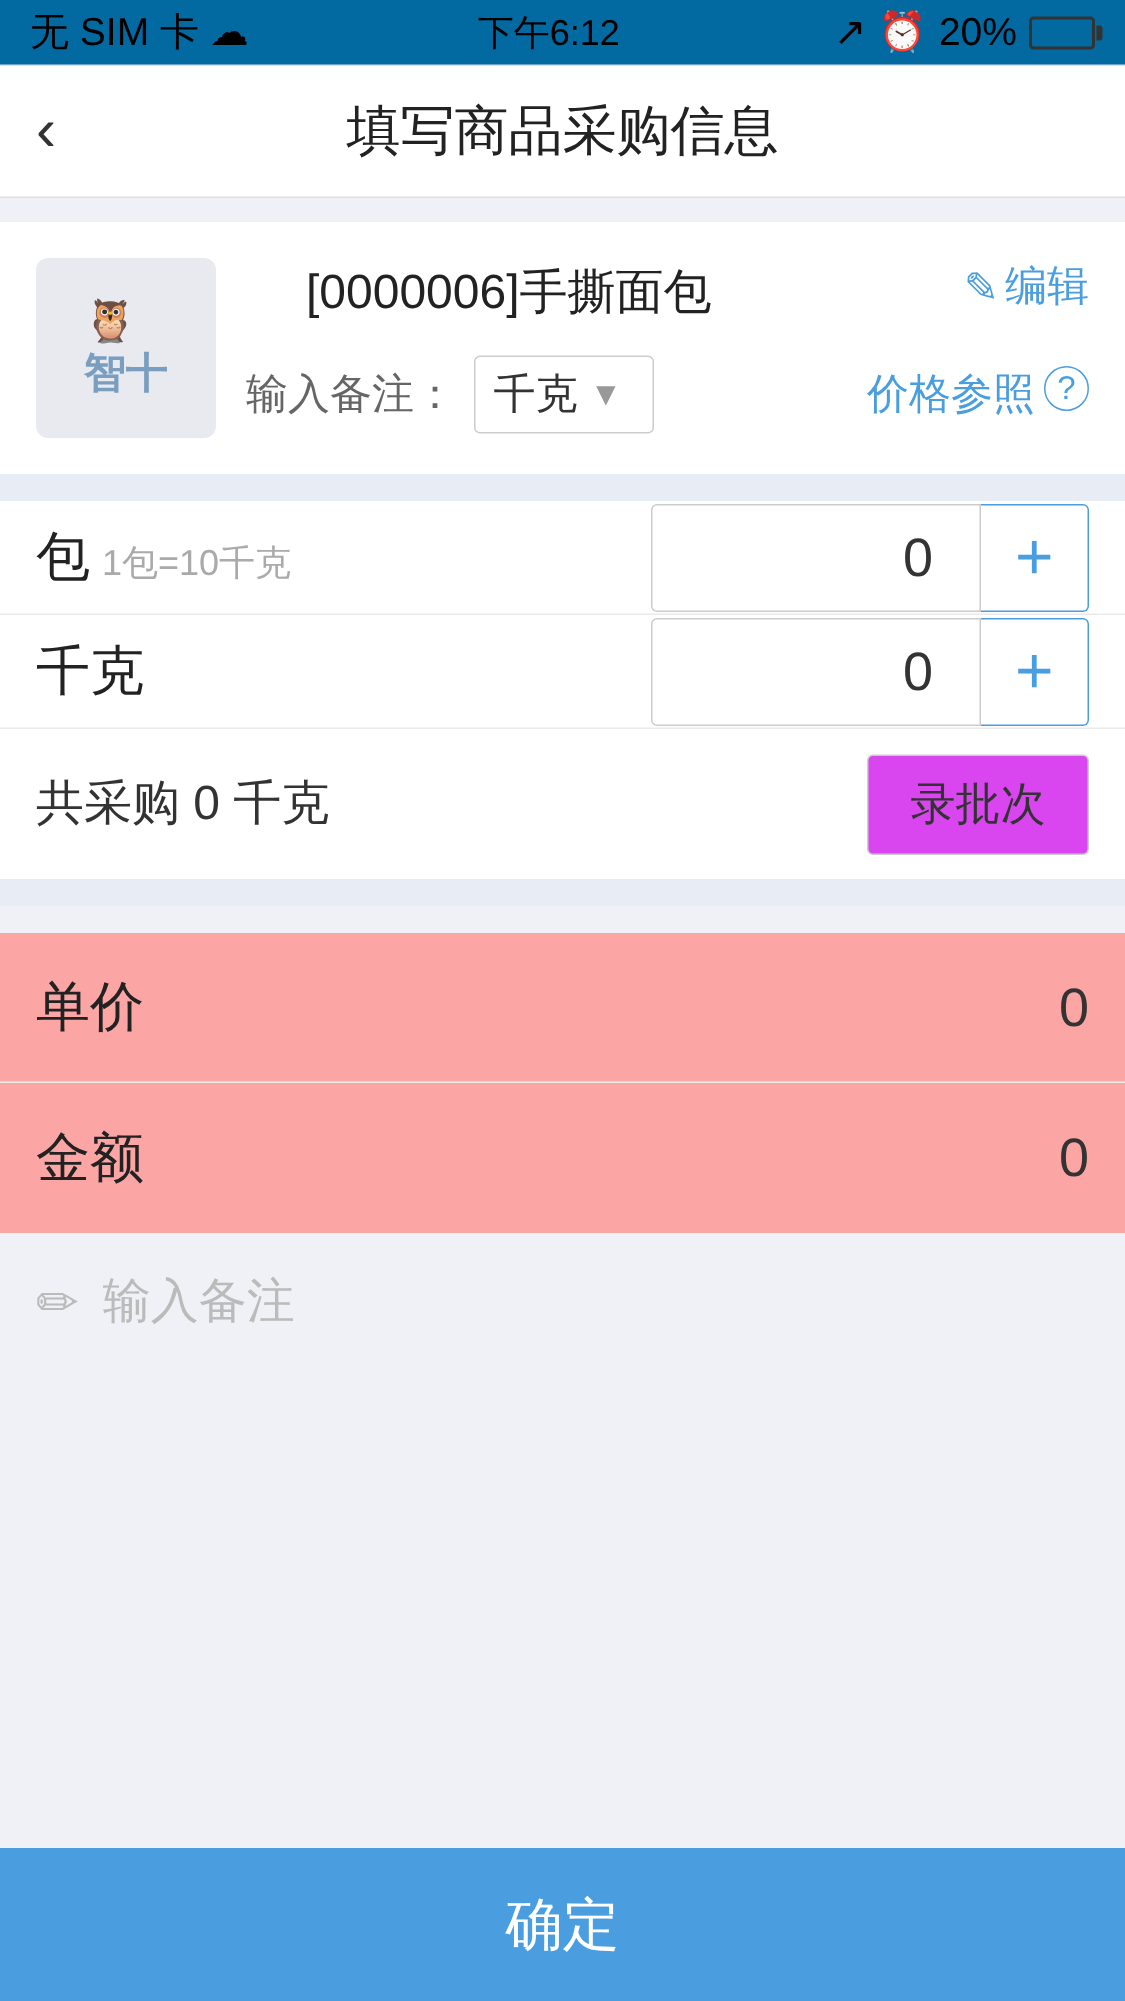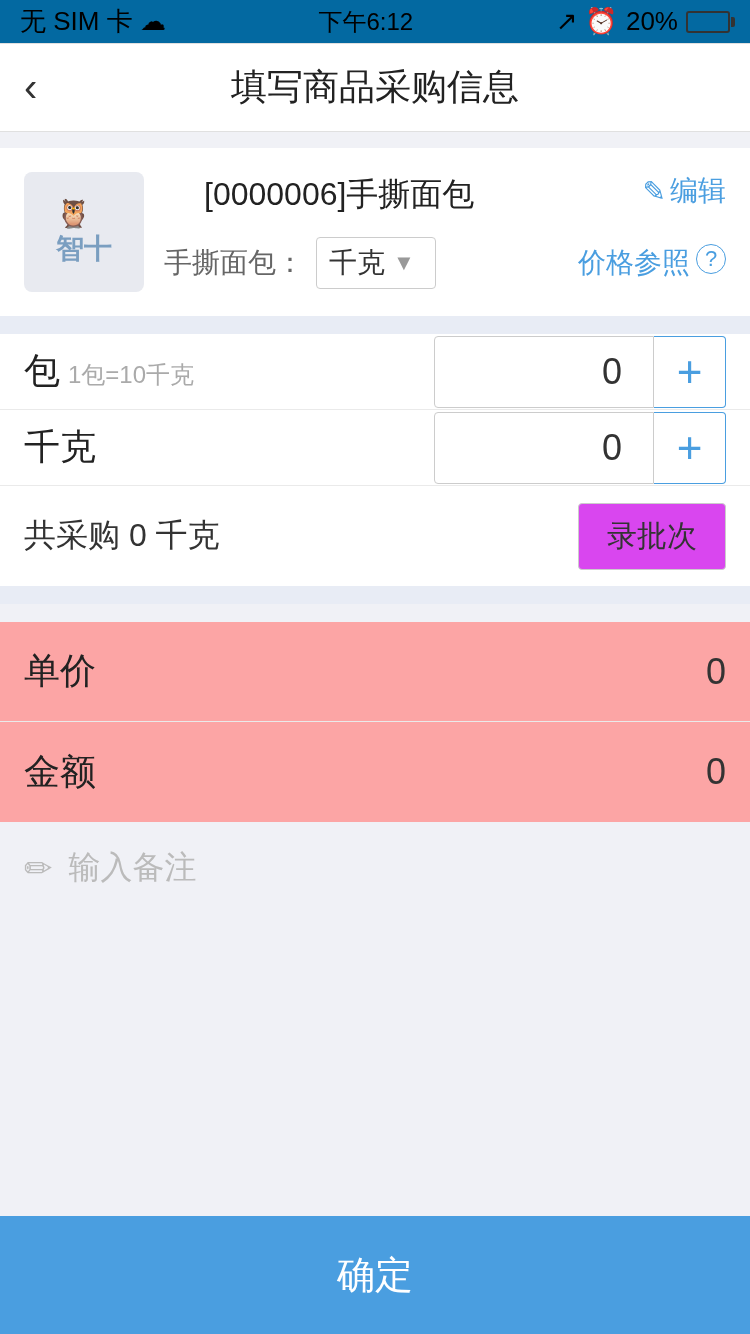--- a/index.html
+++ b/index.html
@@ -194,21 +194,21 @@
     
     .content-filler {
       background: #f0f1f6;
       flex: 1;
       min-height: 280px;
     }
 
     
     .confirm-btn {
       width: 750px;
-      height: 118px;
+      height: 102px;
       background: #4a9ee0;
       color: #fff;
       font-size: 38px;
       display: flex; align-items: center; justify-content: center;
       cursor: pointer;
       position: fixed;
       bottom: 0; left: 0;
       border: none; outline: none;
     }
 
@@ -246,21 +246,21 @@
   <div class="product-info">
     <div class="product-name-row">
       <div class="product-name">[0000006]手撕面包</div>
       <div class="edit-btn">
         <span>✎</span>
         <span>编辑</span>
       </div>
     </div>
     <div class="purchase-unit-row">
       <div style="display:flex;align-items:center;">
-        <span class="purchase-unit-label">手撕面包：</span>
+        <span class="purchase-unit-label">输入备注：</span>
         <div class="unit-select">
           <span>千克</span>
           <span class="arrow">▼</span>
         </div>
       </div>
       <div class="price-ref-btn">
         <span>价格参照</span>
         <span style="border:1px solid #4a9ee0;border-radius:50%;width:30px;height:30px;display:inline-flex;align-items:center;justify-content:center;font-size:22px;">?</span>
       </div>
     </div>

